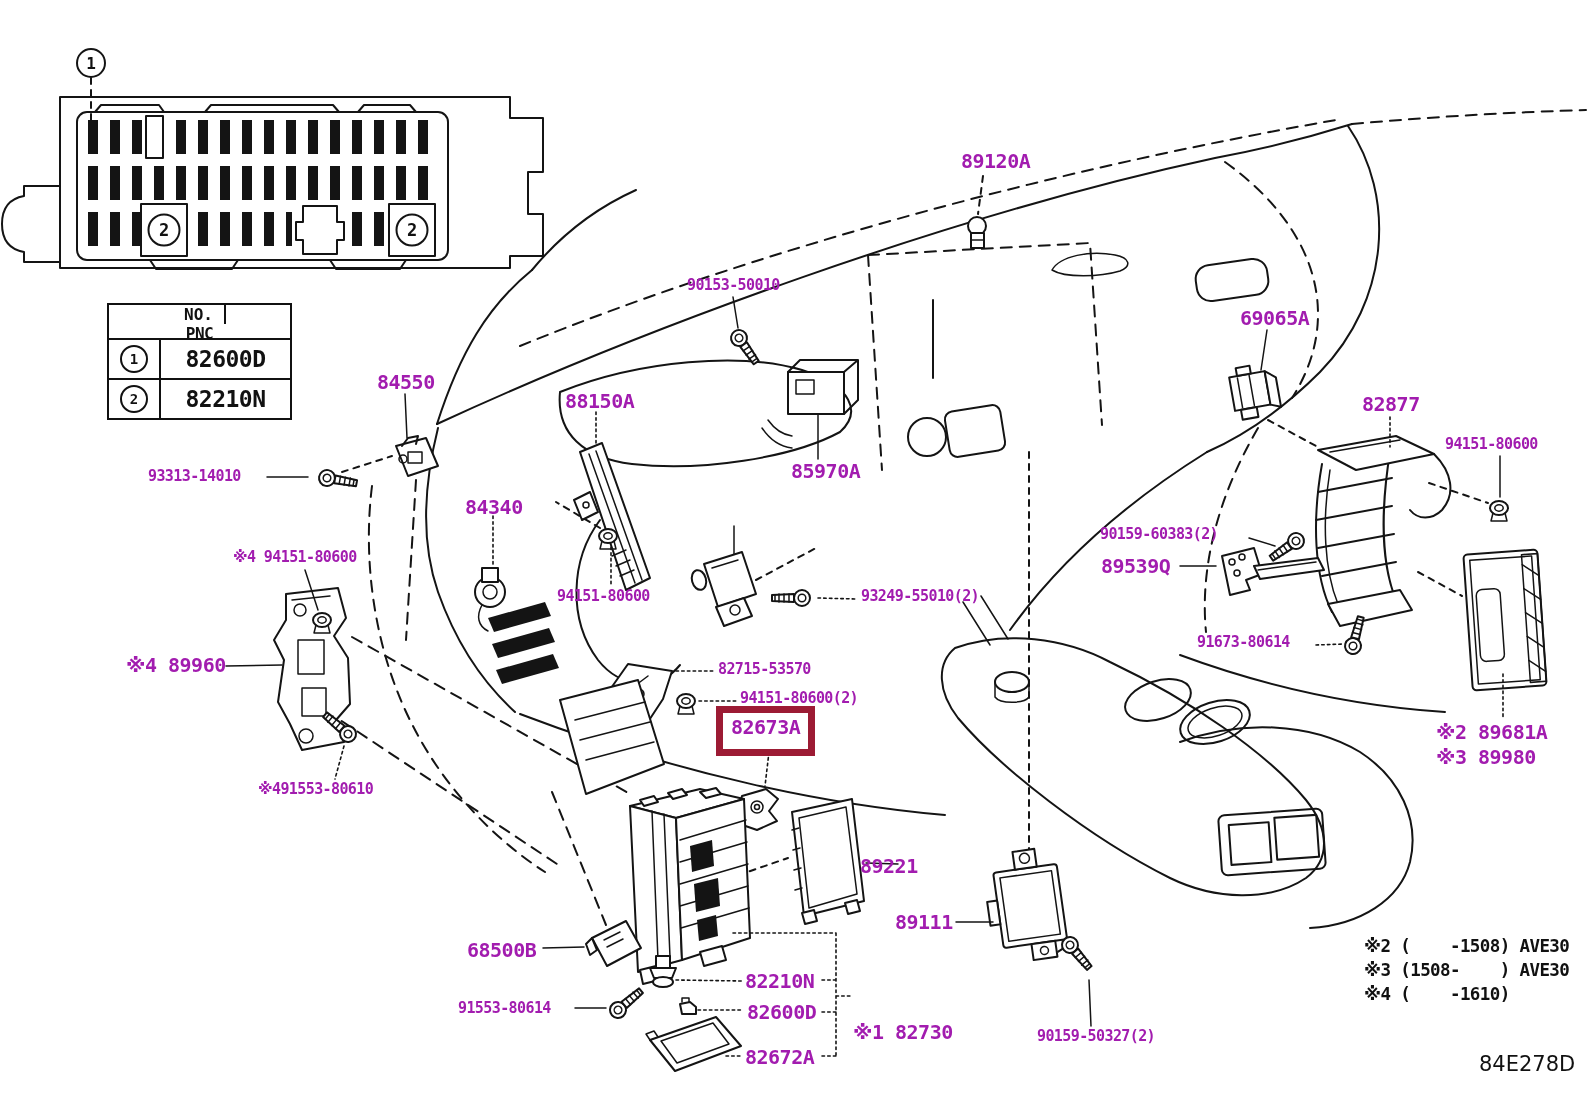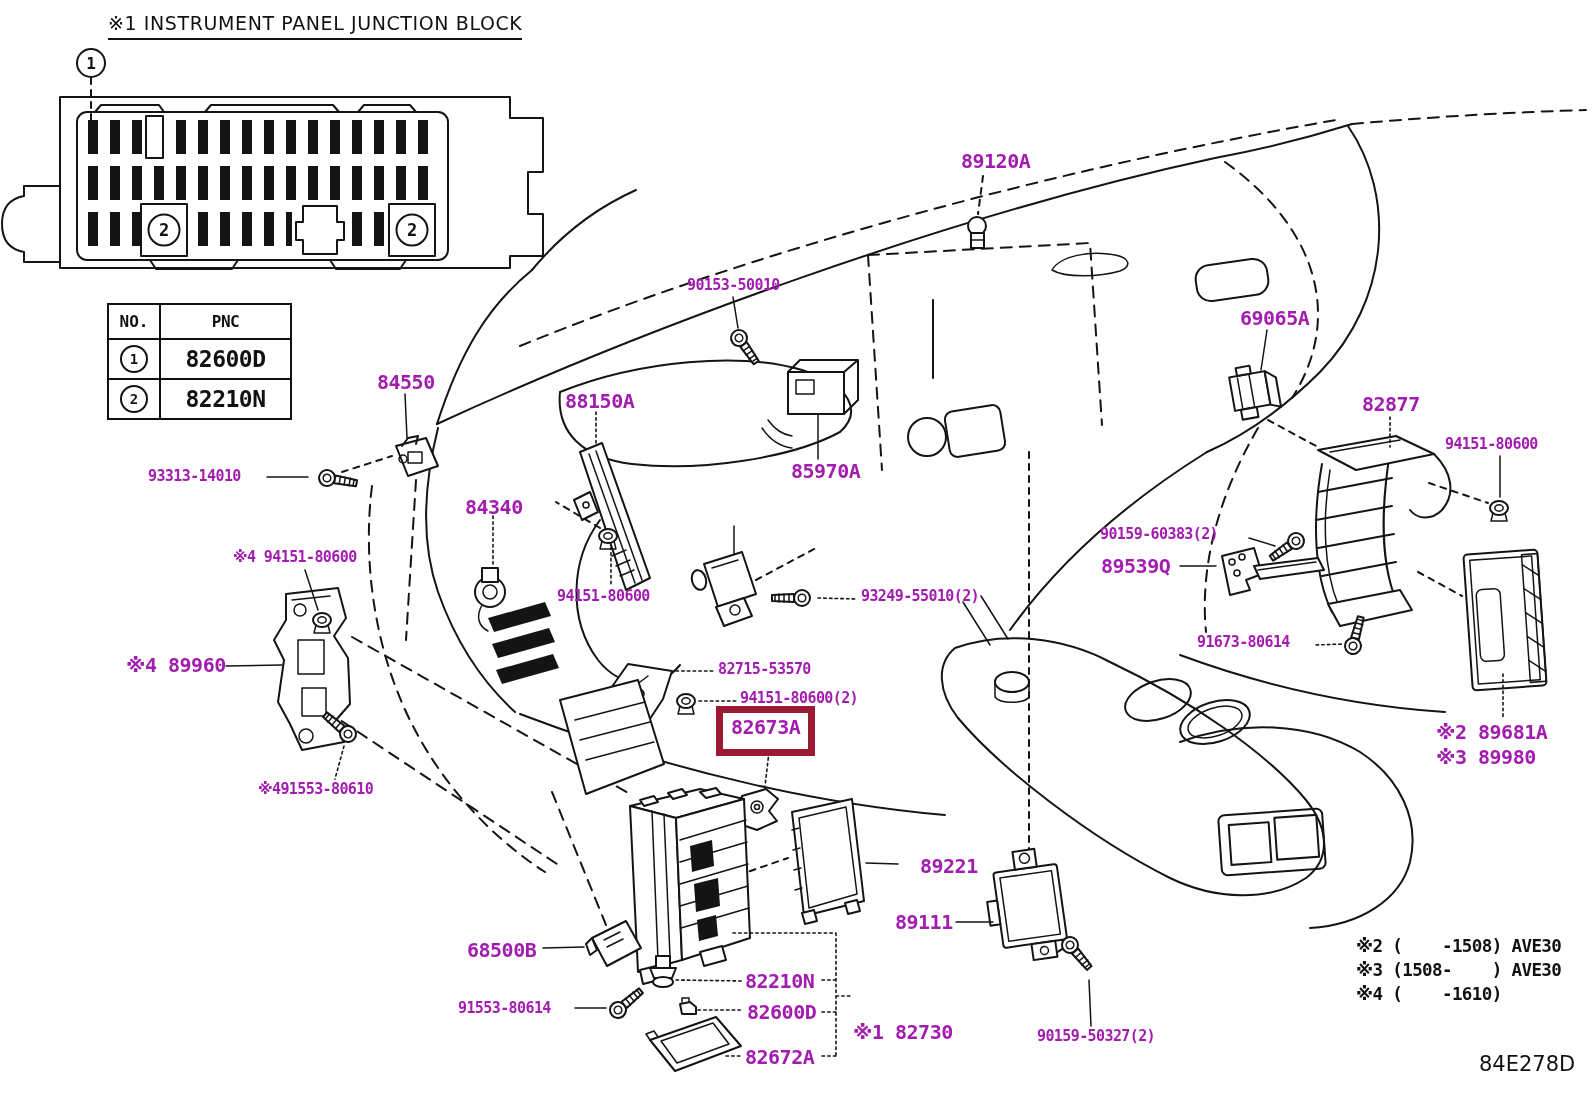--- a/index.html
+++ b/index.html
@@ -13,27 +13,27 @@
   .dot{stroke-dasharray:2.5 3.2;stroke-width:1.6;}
   .fillw{fill:#fff;}
   .fillb{fill:#141414;stroke:none;}
   .lbl{position:absolute;font:700 20px "DejaVu Sans Mono","DejaVu Sans",monospace;
        letter-spacing:-0.5px;color:#a21caf;white-space:pre;line-height:1;}
   .sm{font-size:15px;letter-spacing:-0.6px;}
   .boxed{border:7px solid #9c1b34;padding:4px 8px 12px 8px;background:#fff;}
   .title{position:absolute;left:108px;top:12px;font:400 19px "DejaVu Sans",sans-serif;
          letter-spacing:0.6px;border-bottom:2.5px solid #111;padding-bottom:4px;white-space:pre;}
   .note{position:absolute;font:700 17.5px "DejaVu Sans Mono","DejaVu Sans",monospace;
-        letter-spacing:-0.6px;white-space:pre;line-height:1;}
+        letter-spacing:-0.6px;white-space:pre;line-height:1;margin-left:8px;}
   .diagcode{position:absolute;left:1479px;top:1052px;font:400 21px "DejaVu Sans",sans-serif;}
   
   .pnc-table{position:absolute;left:107px;top:303px;width:181px;border:2.5px solid #111;
              background:#fff;font-family:"DejaVu Sans Mono","DejaVu Sans",monospace;}
   .pnc-row{display:flex;border-top:2px solid #111;height:38px;align-items:center;}
-  .pnc-row.hdr{border-top:none;height:33px;font-size:16px;font-weight:700;}
+  .pnc-row.hdr{border-top:none;height:33px;font-size:16px;font-weight:700;flex-direction:column;}
   .pnc-no{width:50px;border-right:2px solid #111;height:100%;display:flex;align-items:center;justify-content:center;}
   .pnc-val{flex:1;display:flex;align-items:center;justify-content:center;font-weight:700;font-size:23px;letter-spacing:-0.5px;}
   .pnc-row.hdr .pnc-val{font-size:16px;}
   .circ{display:inline-flex;width:24px;height:24px;border:2px solid #111;border-radius:50%;
         align-items:center;justify-content:center;font-size:14px;font-weight:700;}
 </style>
 </head>
 <body>
 
 <div id="canvas">
@@ -337,21 +337,20 @@
     <path class="art thin" d="M1267,330 L1261,370"></path>
     <path class="art dot" d="M1390,417 L1390,447"></path>
     <path class="art thin" d="M1500,456 L1500,497"></path>
     <path class="art thin" d="M1249,538 L1275,546"></path>
     <path class="art thin" d="M1180,566 L1216,566"></path>
     <path class="art dot" d="M1316,645 L1344,644"></path>
     <path class="art dot" d="M1503,674 L1503,717"></path>
   </g>
 </svg>
 
-  <div class="title">※1 INSTRUMENT PANEL JUNCTION BLOCK</div>
 
   <div class="pnc-table">
     <div class="pnc-row hdr">
       <div class="pnc-no">NO.</div>
       <div class="pnc-val">PNC</div>
     </div>
     <div class="pnc-row">
       <div class="pnc-no">
           <span class="circ">1</span>
         </div>
@@ -381,21 +380,21 @@
   <div class="lbl sm" style="left:1197px;top:635px">91673-80614</div>
   <div class="lbl" style="left:1436px;top:722px">※2 89681A</div>
   <div class="lbl" style="left:1436px;top:747px">※3 89980</div>
   <div class="lbl" style="left:126px;top:655px">※4 89960</div>
   <div class="lbl sm" style="left:258px;top:782px">※491553-80610</div>
   <div class="lbl sm" style="left:557px;top:589px">94151-80600</div>
   <div class="lbl sm" style="left:861px;top:589px">93249-55010(2)</div>
   <div class="lbl sm" style="left:718px;top:662px">82715-53570</div>
   <div class="lbl sm" style="left:740px;top:691px">94151-80600(2)</div>
   <div class="lbl boxed" style="left: 716px; top: 706px; border-color: rgb(156, 27, 52);">82673A</div>
-  <div class="lbl" style="left:920px;top:856px">89221</div>
+  <div class="lbl" style="left:860px;top:856px">89221</div>
   <div class="lbl" style="left:895px;top:912px">89111</div>
   <div class="lbl" style="left:853px;top:1022px">※1 82730</div>
   <div class="lbl sm" style="left:1037px;top:1029px">90159-50327(2)</div>
   <div class="lbl" style="left:467px;top:940px">68500B</div>
   <div class="lbl sm" style="left:458px;top:1001px">91553-80614</div>
   <div class="lbl" style="left:745px;top:971px">82210N</div>
   <div class="lbl" style="left:747px;top:1002px">82600D</div>
   <div class="lbl" style="left:745px;top:1047px">82672A</div>
 
   <div class="note" style="left:1356px;top:938px">※2 (    -1508) AVE30</div>

